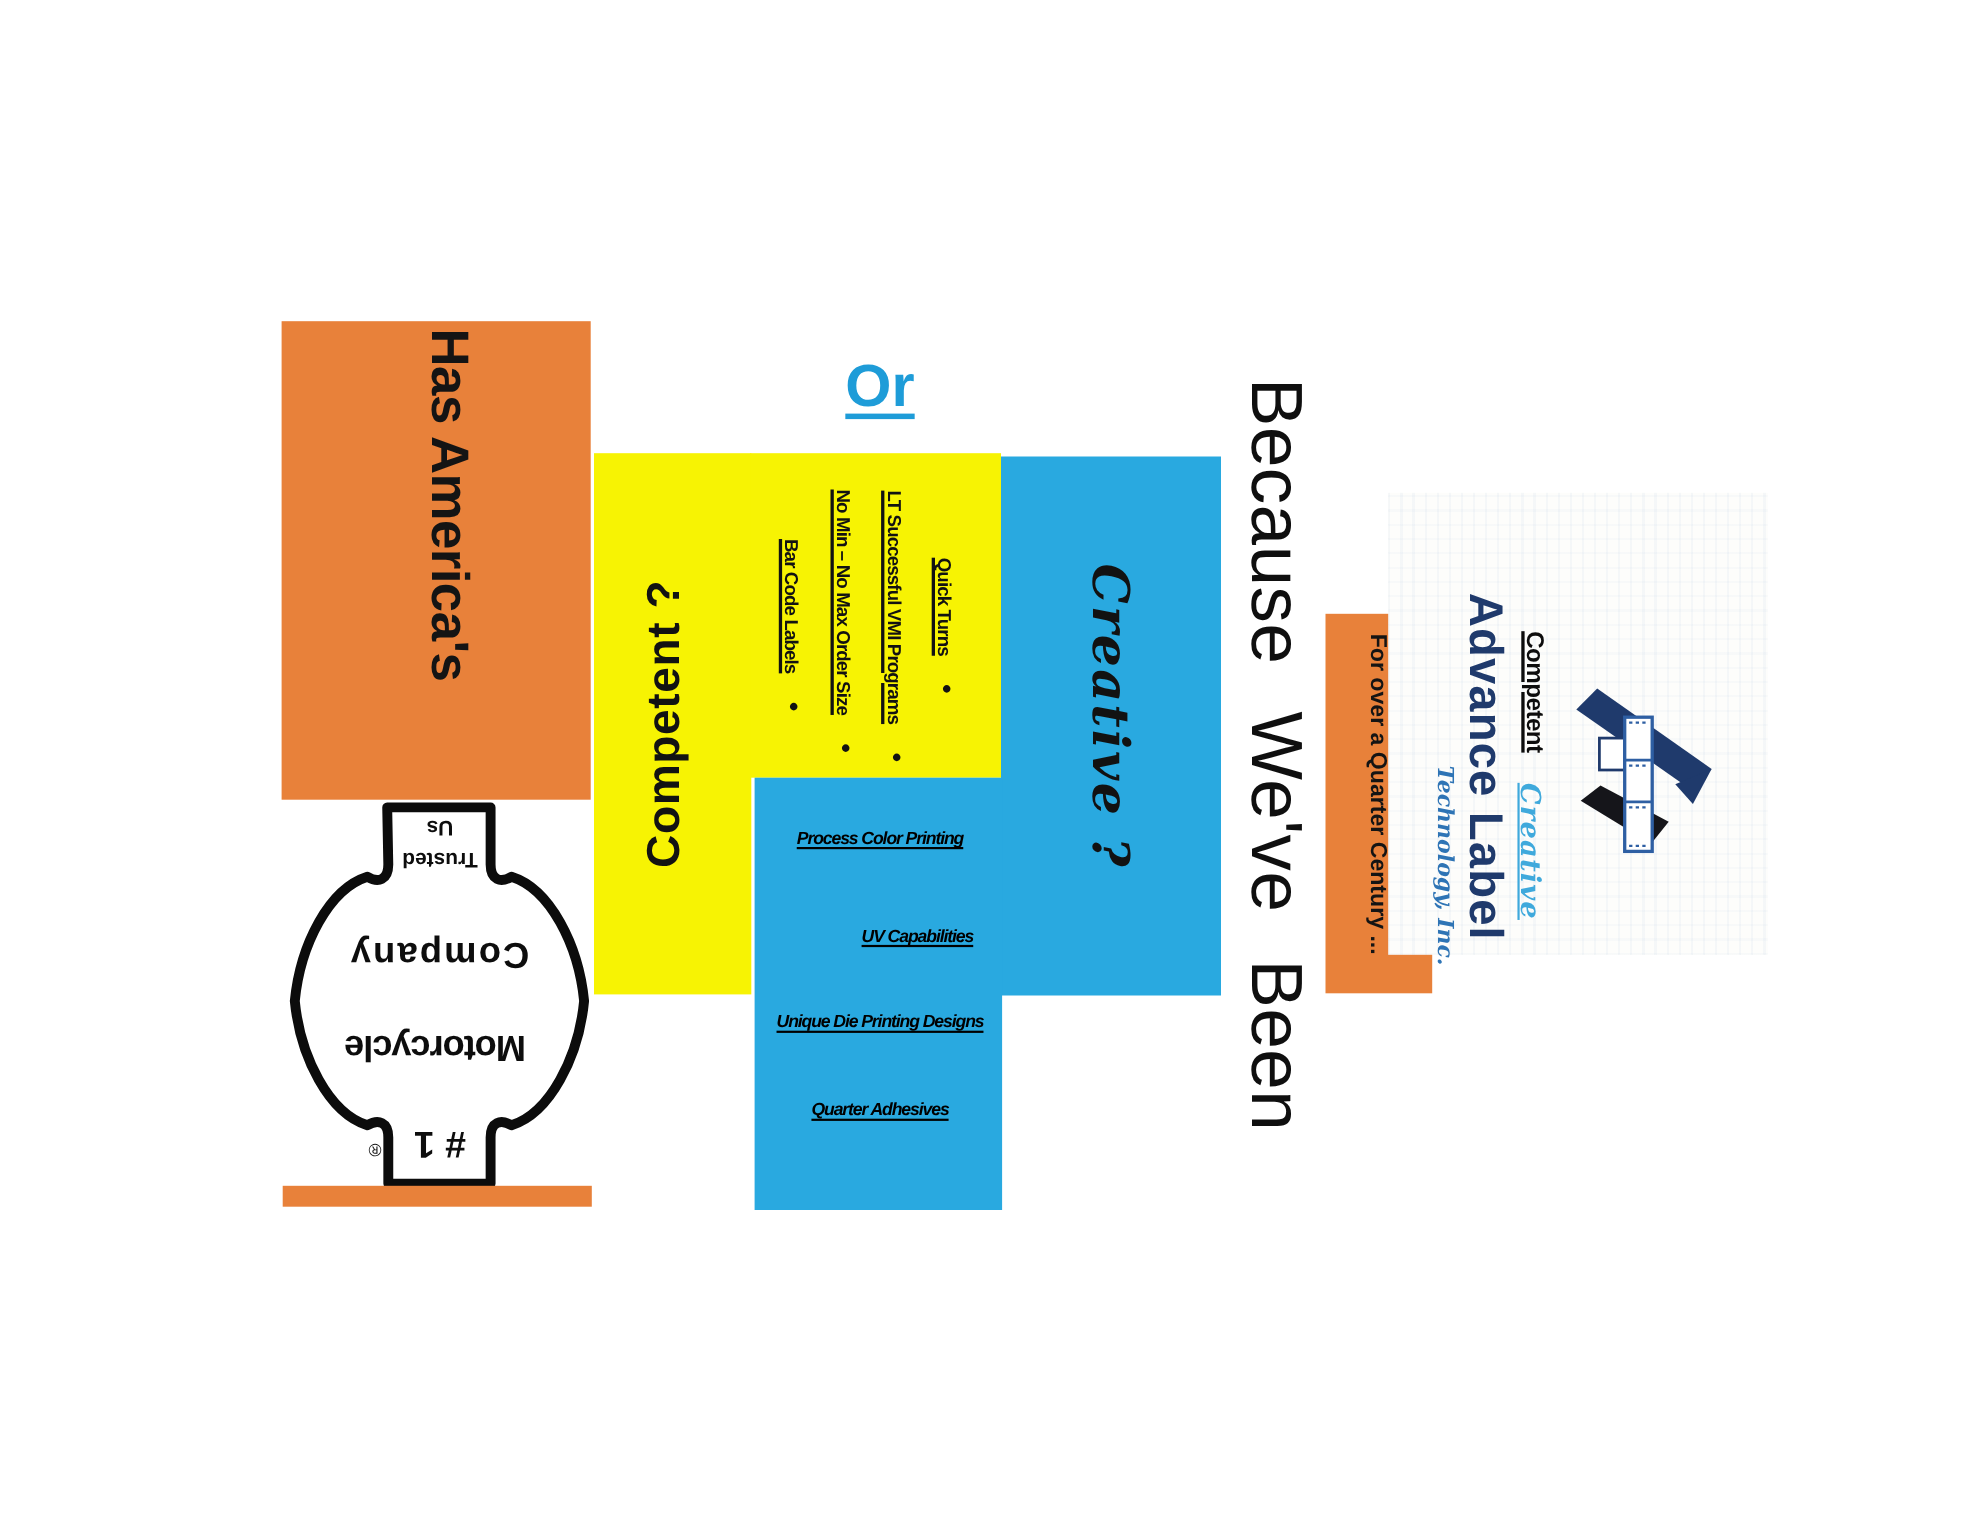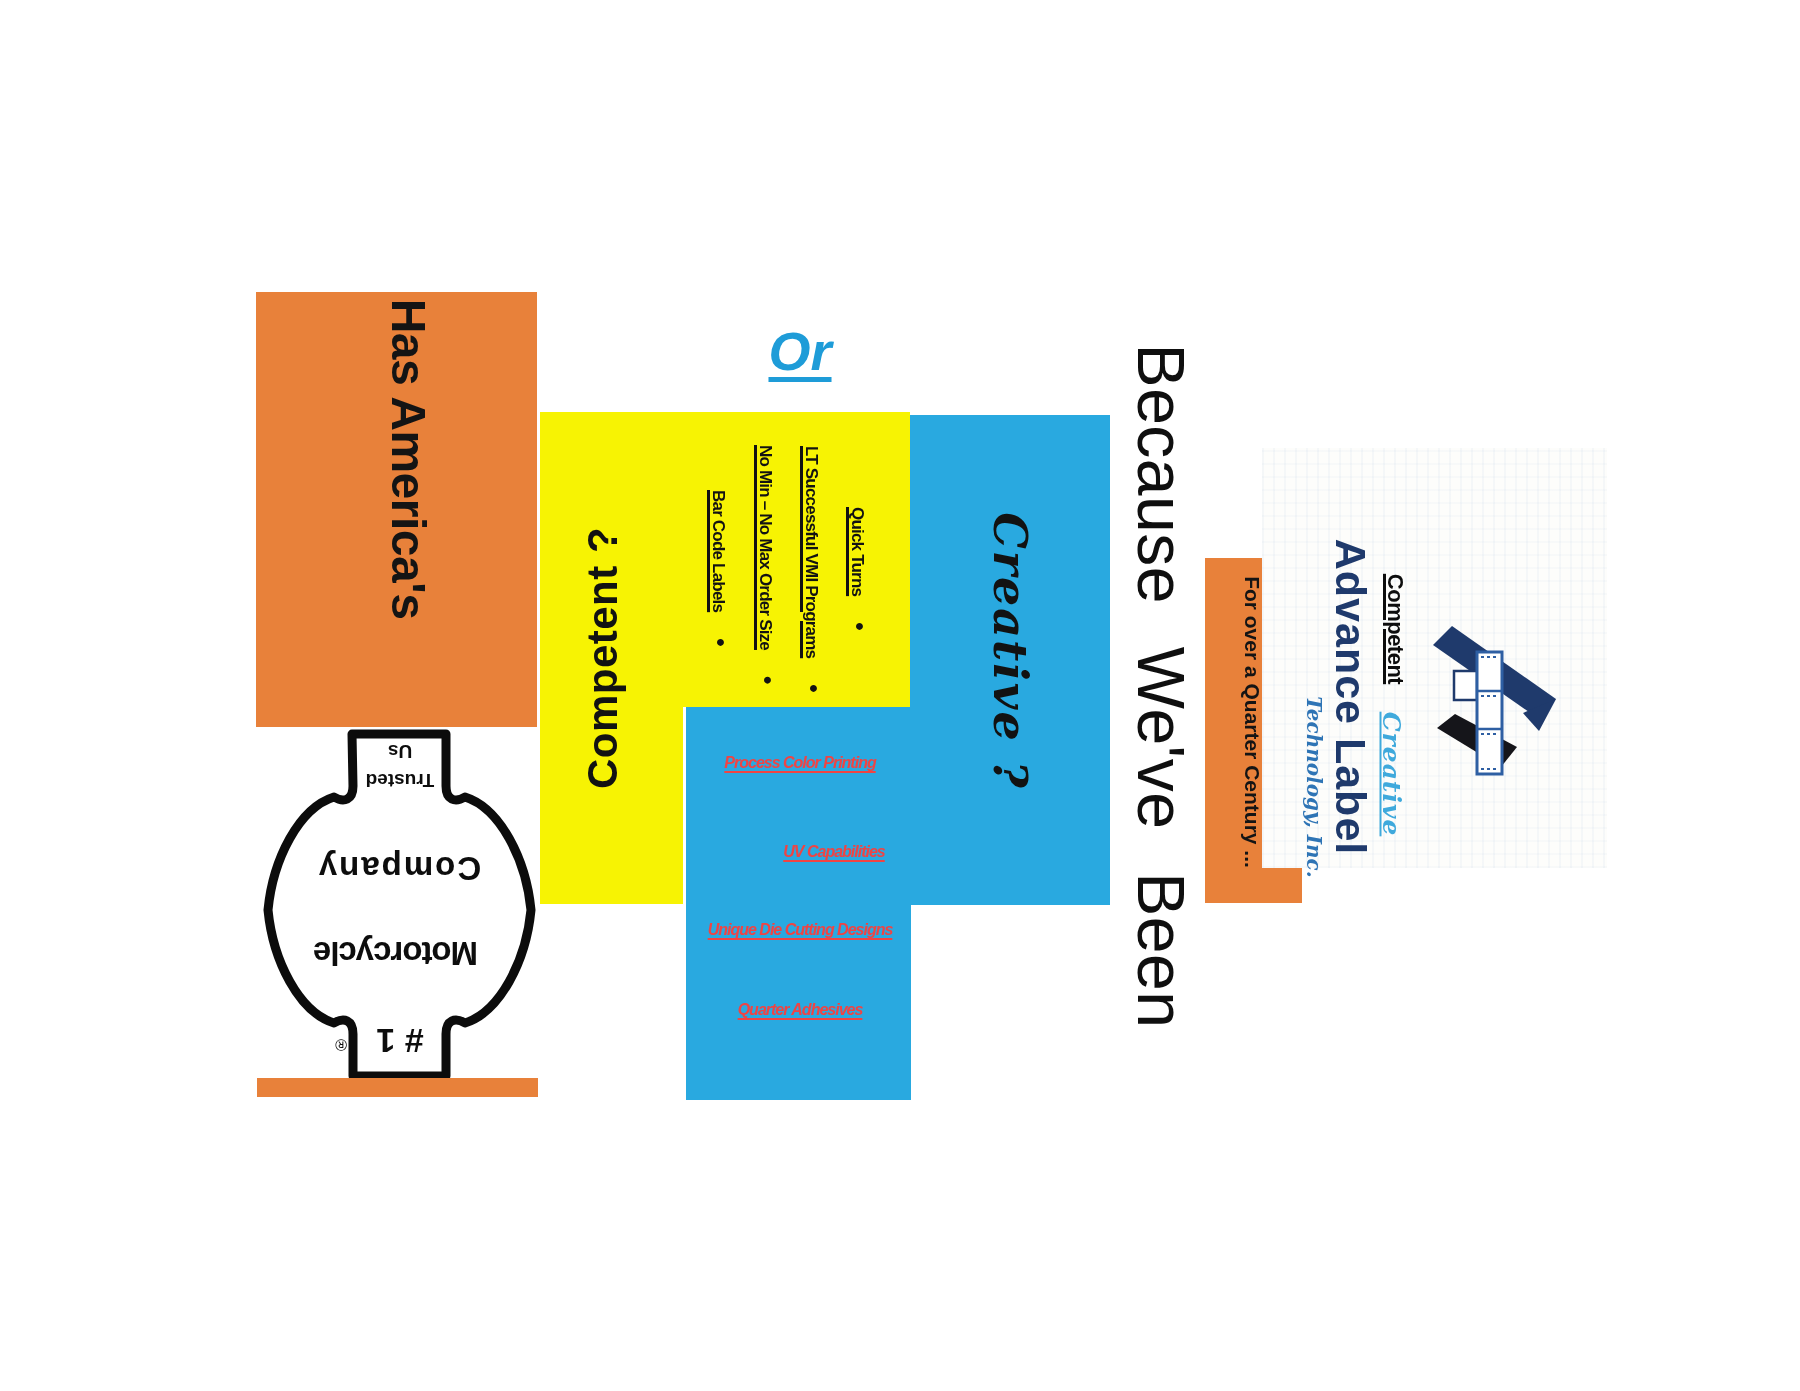--- a/index.html
+++ b/index.html
@@ -9,42 +9,42 @@
   
   .block{position:absolute;}
   .orange{background:#E8813A;}
   .yellow{background:#F7F303;}
   .blue{background:#29A9E0;}
 
   
   .rcw  {position:absolute;white-space:nowrap;transform:translate(-50%,-50%) rotate(90deg);}
   .rccw {position:absolute;white-space:nowrap;transform:translate(-50%,-50%) rotate(-90deg);}
   .r180 {position:absolute;white-space:nowrap;transform:translate(-50%,-50%) rotate(180deg);text-align:center;}
-  .hctr {position:absolute;white-space:nowrap;transform:translate(-50%,-50%);font-style:italic;}
+  .hctr {position:absolute;white-space:nowrap;transform:translate(-50%,-50%);}
 
   .headline{font-size:48px;font-weight:bold;letter-spacing:-0.5px;color:#141414;}
   .competent-title{font-size:42px;font-weight:bold;letter-spacing:0.5px;color:#121212;}
   .creative-title{font-family:"DejaVu Serif",serif;font-style:italic;font-weight:bold;
                   font-size:46px;letter-spacing:2px;color:#121212;}
   .because{font-size:66px;letter-spacing:0.5px;word-spacing:24px;color:#0f0f0f;}
   .quarter{font-size:21px;font-weight:bold;color:#141414;}
 
   .or-label{font-size:54px;font-weight:bold;color:#1E9CD8;text-decoration:underline;
             text-decoration-thickness:5px;text-underline-offset:7px;}
 
   
   .bullet-col{position:absolute;transform-origin:0 0;transform:rotate(90deg);white-space:nowrap;
               font-size:17px;font-weight:bold;letter-spacing:-0.8px;color:#121212;}
   .bullet-col .btxt{text-decoration:underline;text-decoration-thickness:2.5px;text-underline-offset:3px;}
   .bullet-col .bdot{margin-left:26px;font-size:24px;text-decoration:none;}
 
   
   .blue-item{position:absolute;white-space:nowrap;transform:translate(-50%,-50%);
              font-size:16px;font-weight:bold;font-style:italic;letter-spacing:-1px;
-             text-decoration:underline;text-decoration-thickness:2px;text-underline-offset:3px;color:#ef4444;}
+             text-decoration:underline;text-decoration-thickness:2px;text-underline-offset:3px;color:#000000;}
 
   
   .badge-bar-text{font-size:19px;font-weight:bold;line-height:29px;color:#0d0d0d;}
   .badge-company{font-size:33px;font-weight:bold;letter-spacing:2px;color:#0d0d0d;}
   .badge-motorcycle{font-size:33px;font-weight:bold;letter-spacing:-1px;color:#0d0d0d;}
   .badge-number{font-size:34px;font-weight:bold;color:#0d0d0d;}
   .badge-reg{font-size:16px;color:#0d0d0d;}
 
   
   .logo-backdrop{position:absolute;left:1262px;top:448px;width:345px;height:420px;background:#fdfdfb;
@@ -104,21 +104,21 @@
   <div class="bullet-col" style="left:874px;top:507px;">
     <span class="btxt">Quick Turns</span><span class="bdot">•</span>
   </div>
 
   <div class="block blue" style="left:910px;top:415px;width:200px;height:490px;"></div>
   <div class="block blue" style="left:686px;top:707px;width:225px;height:393px;"></div>
   <div class="rcw creative-title" style="left:1010px;top:651px;">Creative ?</div>
 
   <div class="blue-item" style="left:800px;top:763px;">Process Color Printing</div>
   <div class="blue-item" style="left:834px;top:852px;">UV Capabilities</div>
-  <div class="blue-item" style="left:800px;top:930px;">Unique Die Cutting Designs</div>
+  <div class="blue-item" style="left:800px;top:930px;">Unique Die Printing Designs</div>
   <div class="blue-item" style="left:800px;top:1010px;">Quarter Adhesives</div>
 
   <div class="rcw because" style="left:1161px;top:686px;">Because We've Been</div>
 
   <div class="block orange" style="left:1205px;top:558px;width:97px;height:345px;"></div>
   <div class="rcw quarter" style="left:1252px;top:722px;">For over a Quarter Century ...</div>
 
   <div class="logo-backdrop"></div>
 
   <div class="rcw logo-name" style="left:1350px;top:697px;">Advance Label</div>

